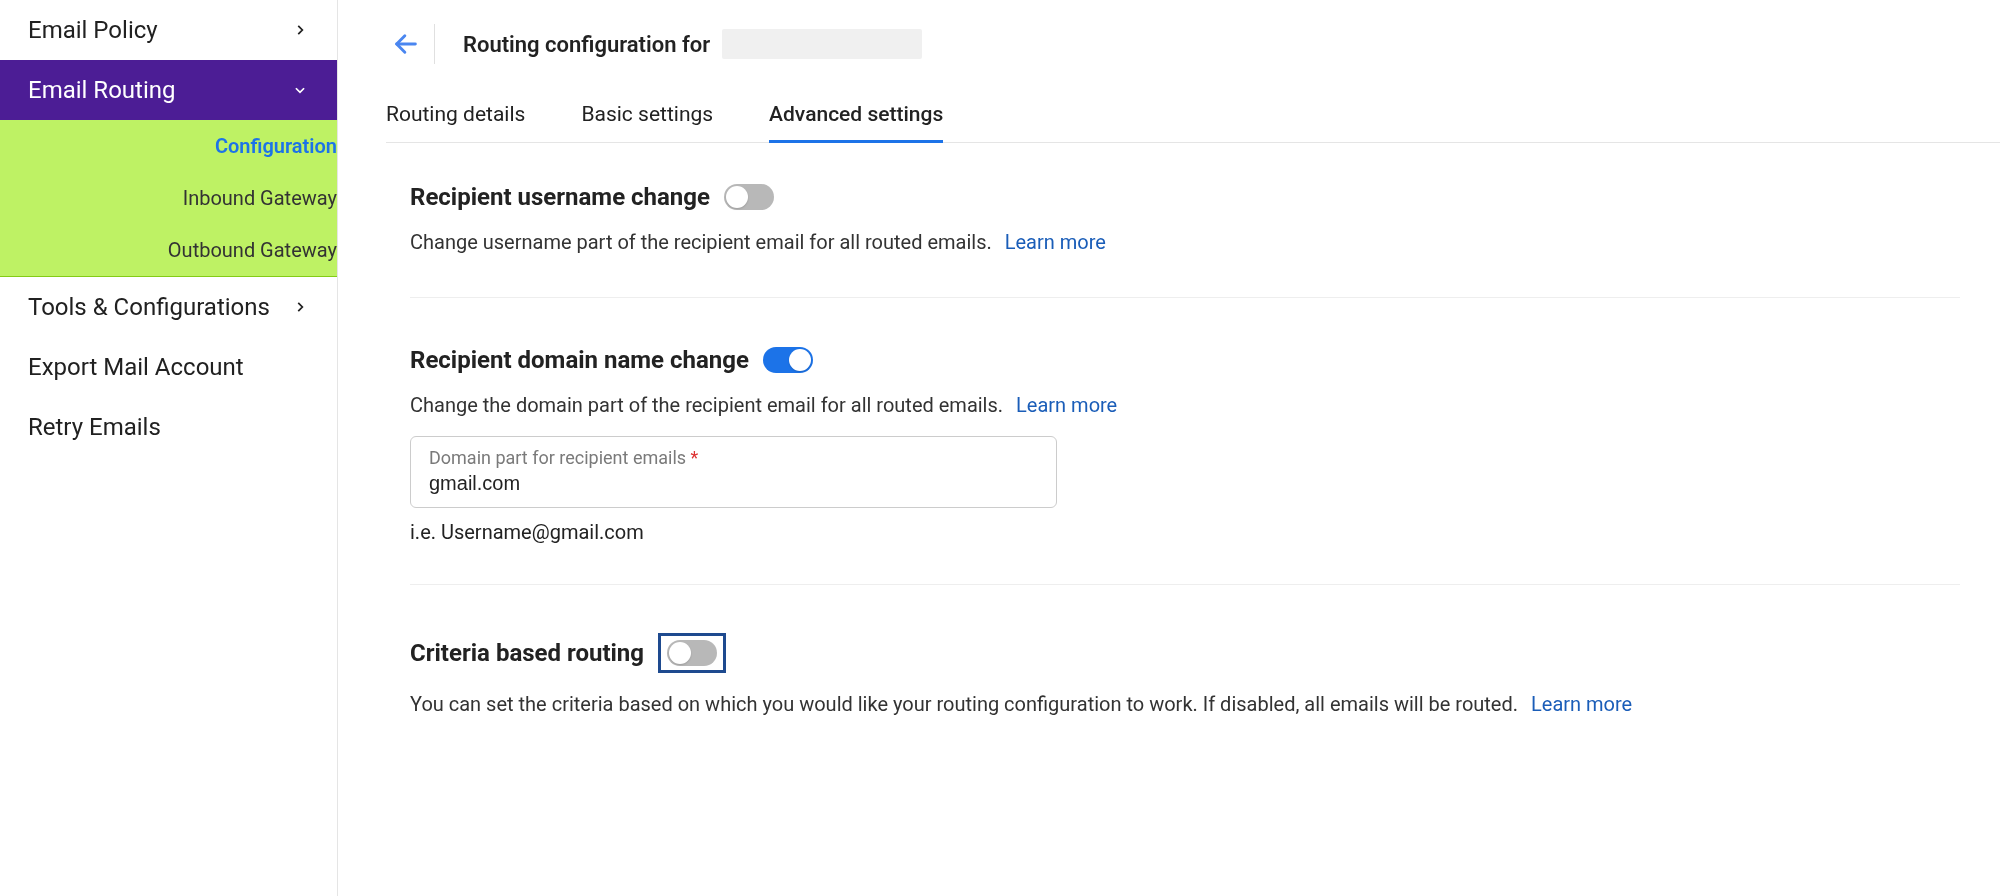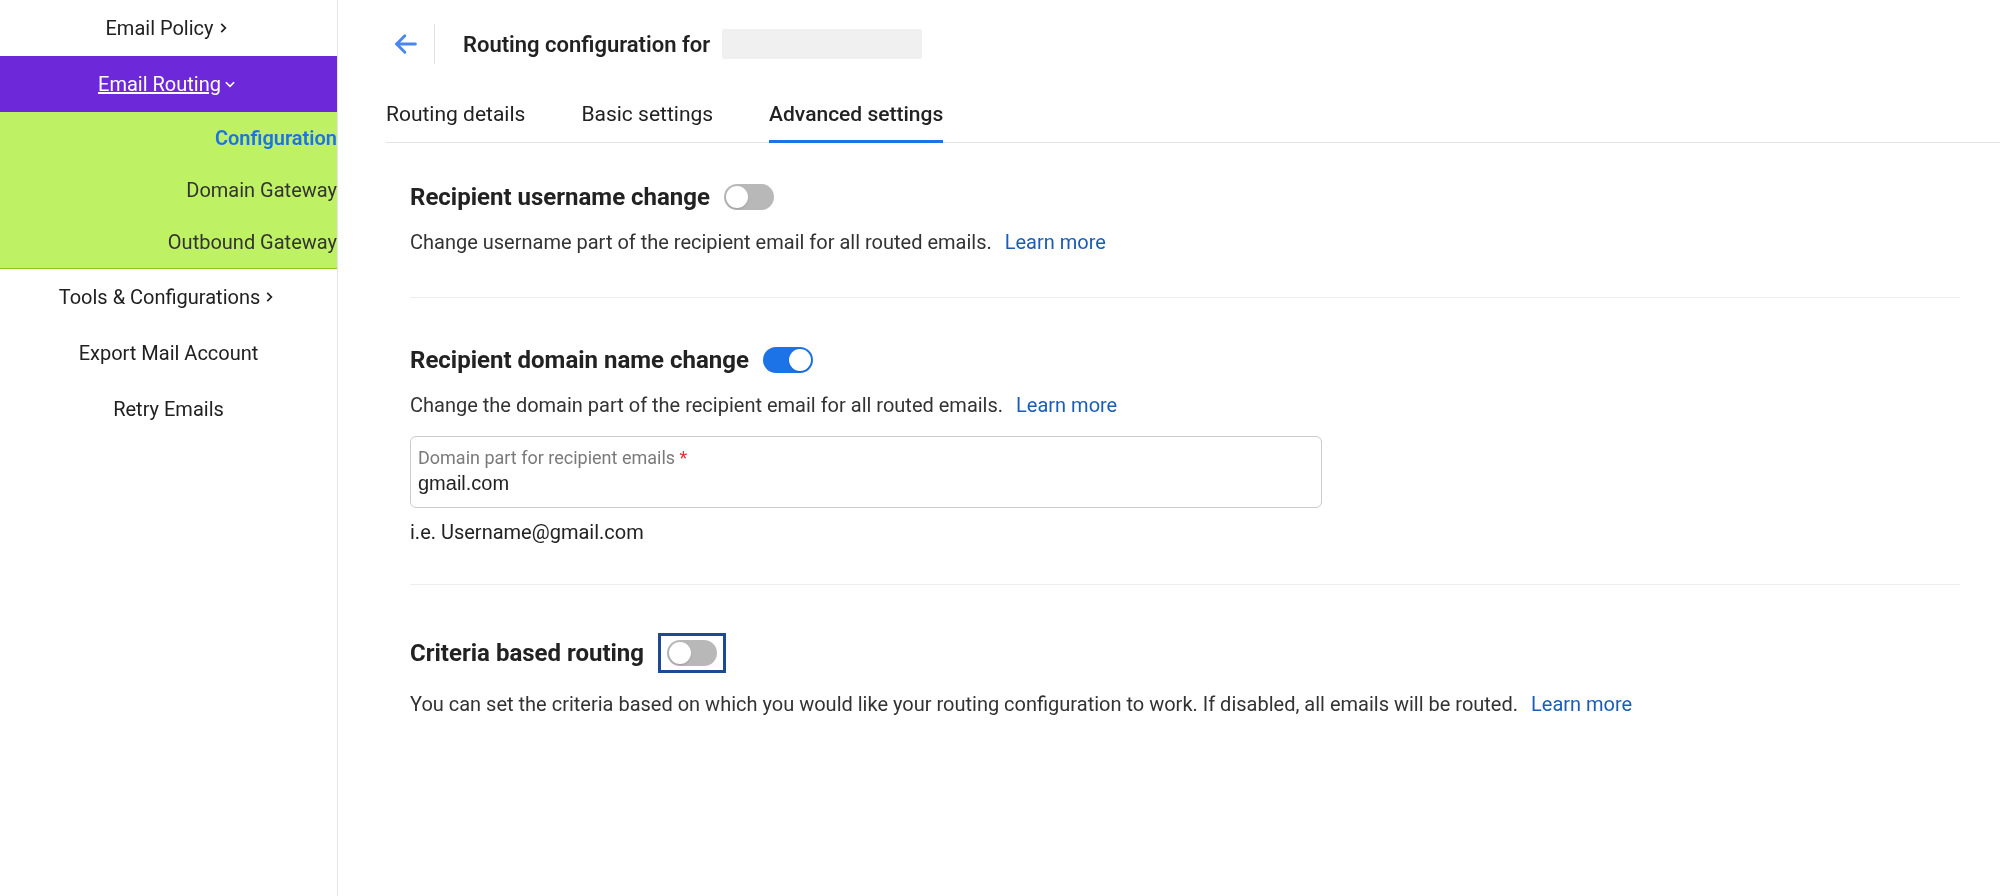--- a/index.html
+++ b/index.html
@@ -14,34 +14,33 @@
     .sidebar {
       width: 338px;
       min-width: 338px;
       border-right: 1px solid #e5e5e5;
       display: flex;
       flex-direction: column;
     }
     .sidebar-item {
       display: flex;
       align-items: center;
-      justify-content: center;
+      justify-content: space-between;
       padding: 16px 28px 16px 28px;
-      font-size: 20px;
+      font-size: 24px;
       color: #212121;
       cursor: pointer;
     }
     .sidebar-item.collapsible .chev {
       width: 18px; height: 18px;
       display: flex; align-items: center; justify-content: center;
     }
     .sidebar-item.active-parent {
-      background: #6d28d9;
+      background: #4c1d95;
       color: #fff;
-      text-decoration: underline;
     }
     .sidebar-subpanel {
       background: #bef264;
       border-bottom: 1px solid #84cc16;
       text-align: right;
     }
     .sidebar-sub {
       padding: 14px 0 14px 40px;
       font-size: 20px;
       color: #333;
@@ -150,22 +149,22 @@
     .toggle.on .knob { left: 26px; }
     .toggle-highlight {
       border: 3px solid #1e4a8f;
       padding: 4px 6px;
       display: inline-flex;
       align-items: center;
     }
     .field-box {
       border: 1px solid #ccc;
       border-radius: 6px;
-      padding: 10px 7px 12px;
-      width: 912px;
+      padding: 10px 18px 12px;
+      width: 647px;
       margin-top: 16px;
     }
     .field-label {
       font-size: 18px;
       color: #7a7a7a;
       margin-bottom: 4px;
     }
     .req { color: #d33; }
     .field-input {
       border: none;
@@ -197,21 +196,21 @@
   <div class="sidebar-item collapsible active-parent">
     <span>Email Routing</span>
     <span class="chev">
       <svg width="14" height="14" viewBox="0 0 24 24" fill="none" stroke="#fff" stroke-width="3">
           <polyline points="5 9 12 16 19 9"></polyline>
         </svg>
     </span>
   </div>
   <div class="sidebar-subpanel">
     <div class="sidebar-sub active">Configuration</div>
-    <div class="sidebar-sub">Domain Gateway</div>
+    <div class="sidebar-sub">Inbound Gateway</div>
     <div class="sidebar-sub">Outbound Gateway</div>
   </div>
   <div class="sidebar-item collapsible">
     <span>Tools &amp; Configurations</span>
     <span class="chev">
       <svg width="14" height="14" viewBox="0 0 24 24" fill="none" stroke="#222" stroke-width="3">
           <polyline points="9 5 16 12 9 19"></polyline>
         </svg>
     </span>
   </div>

